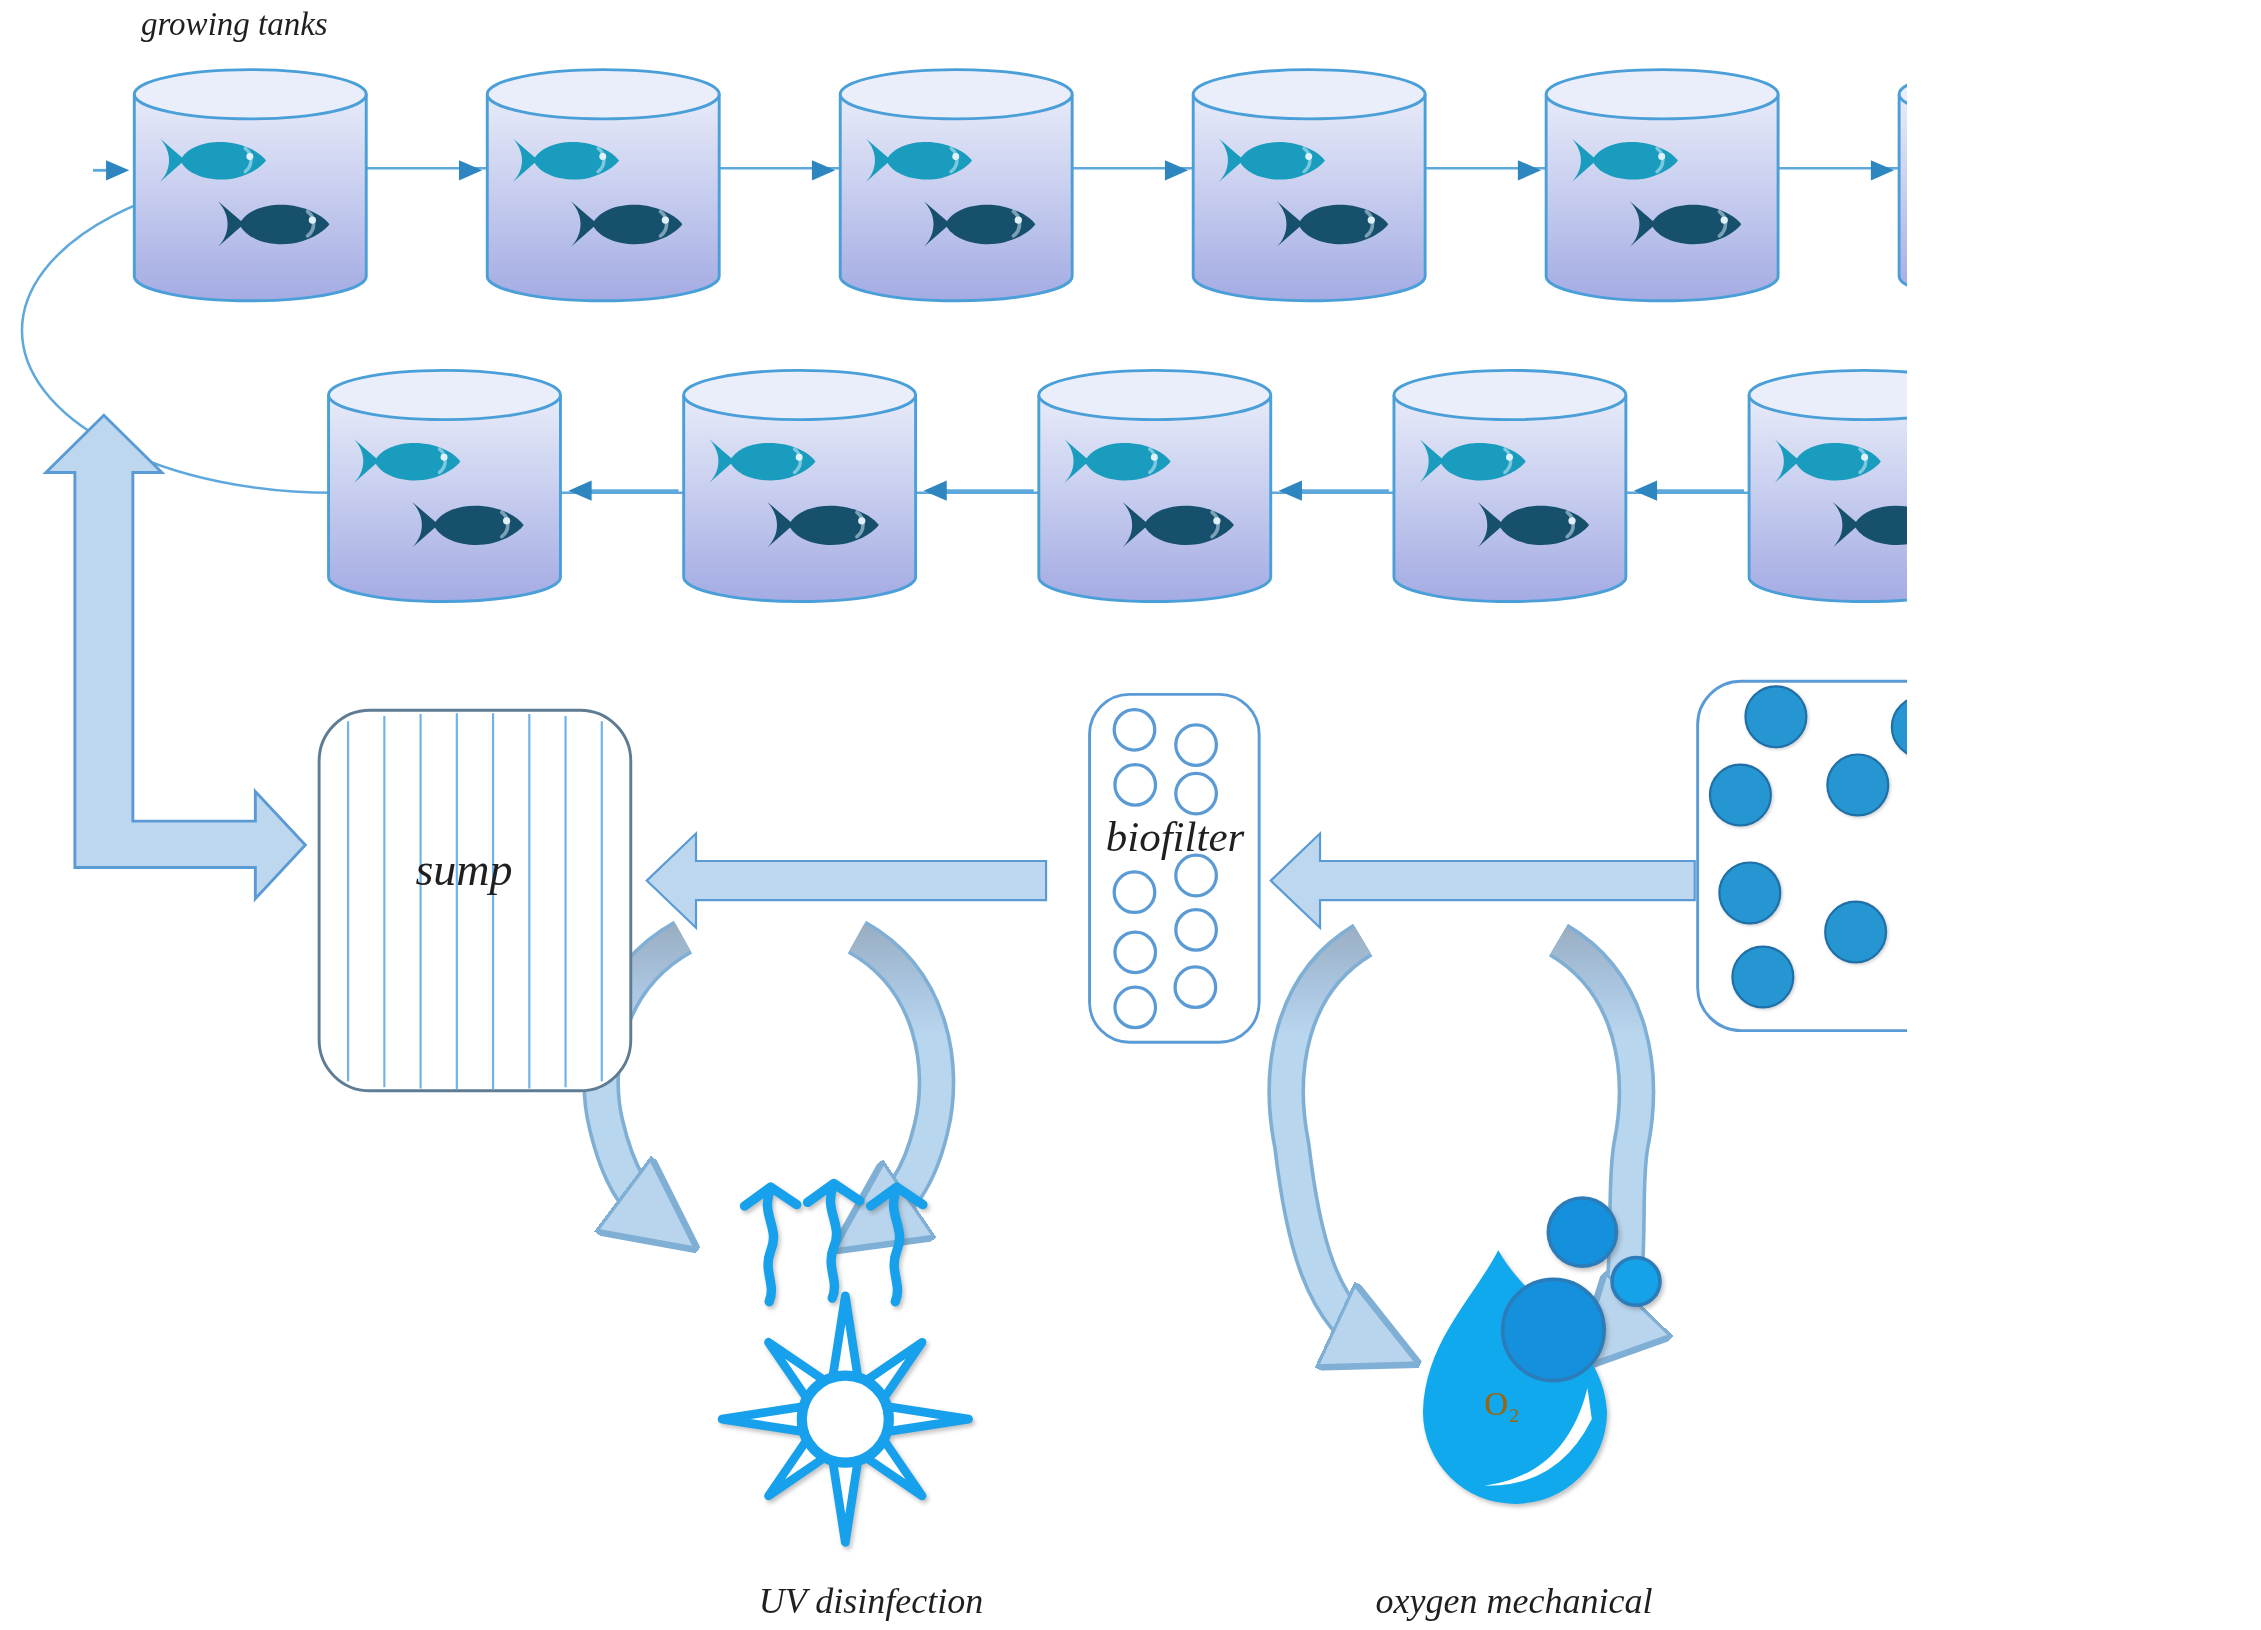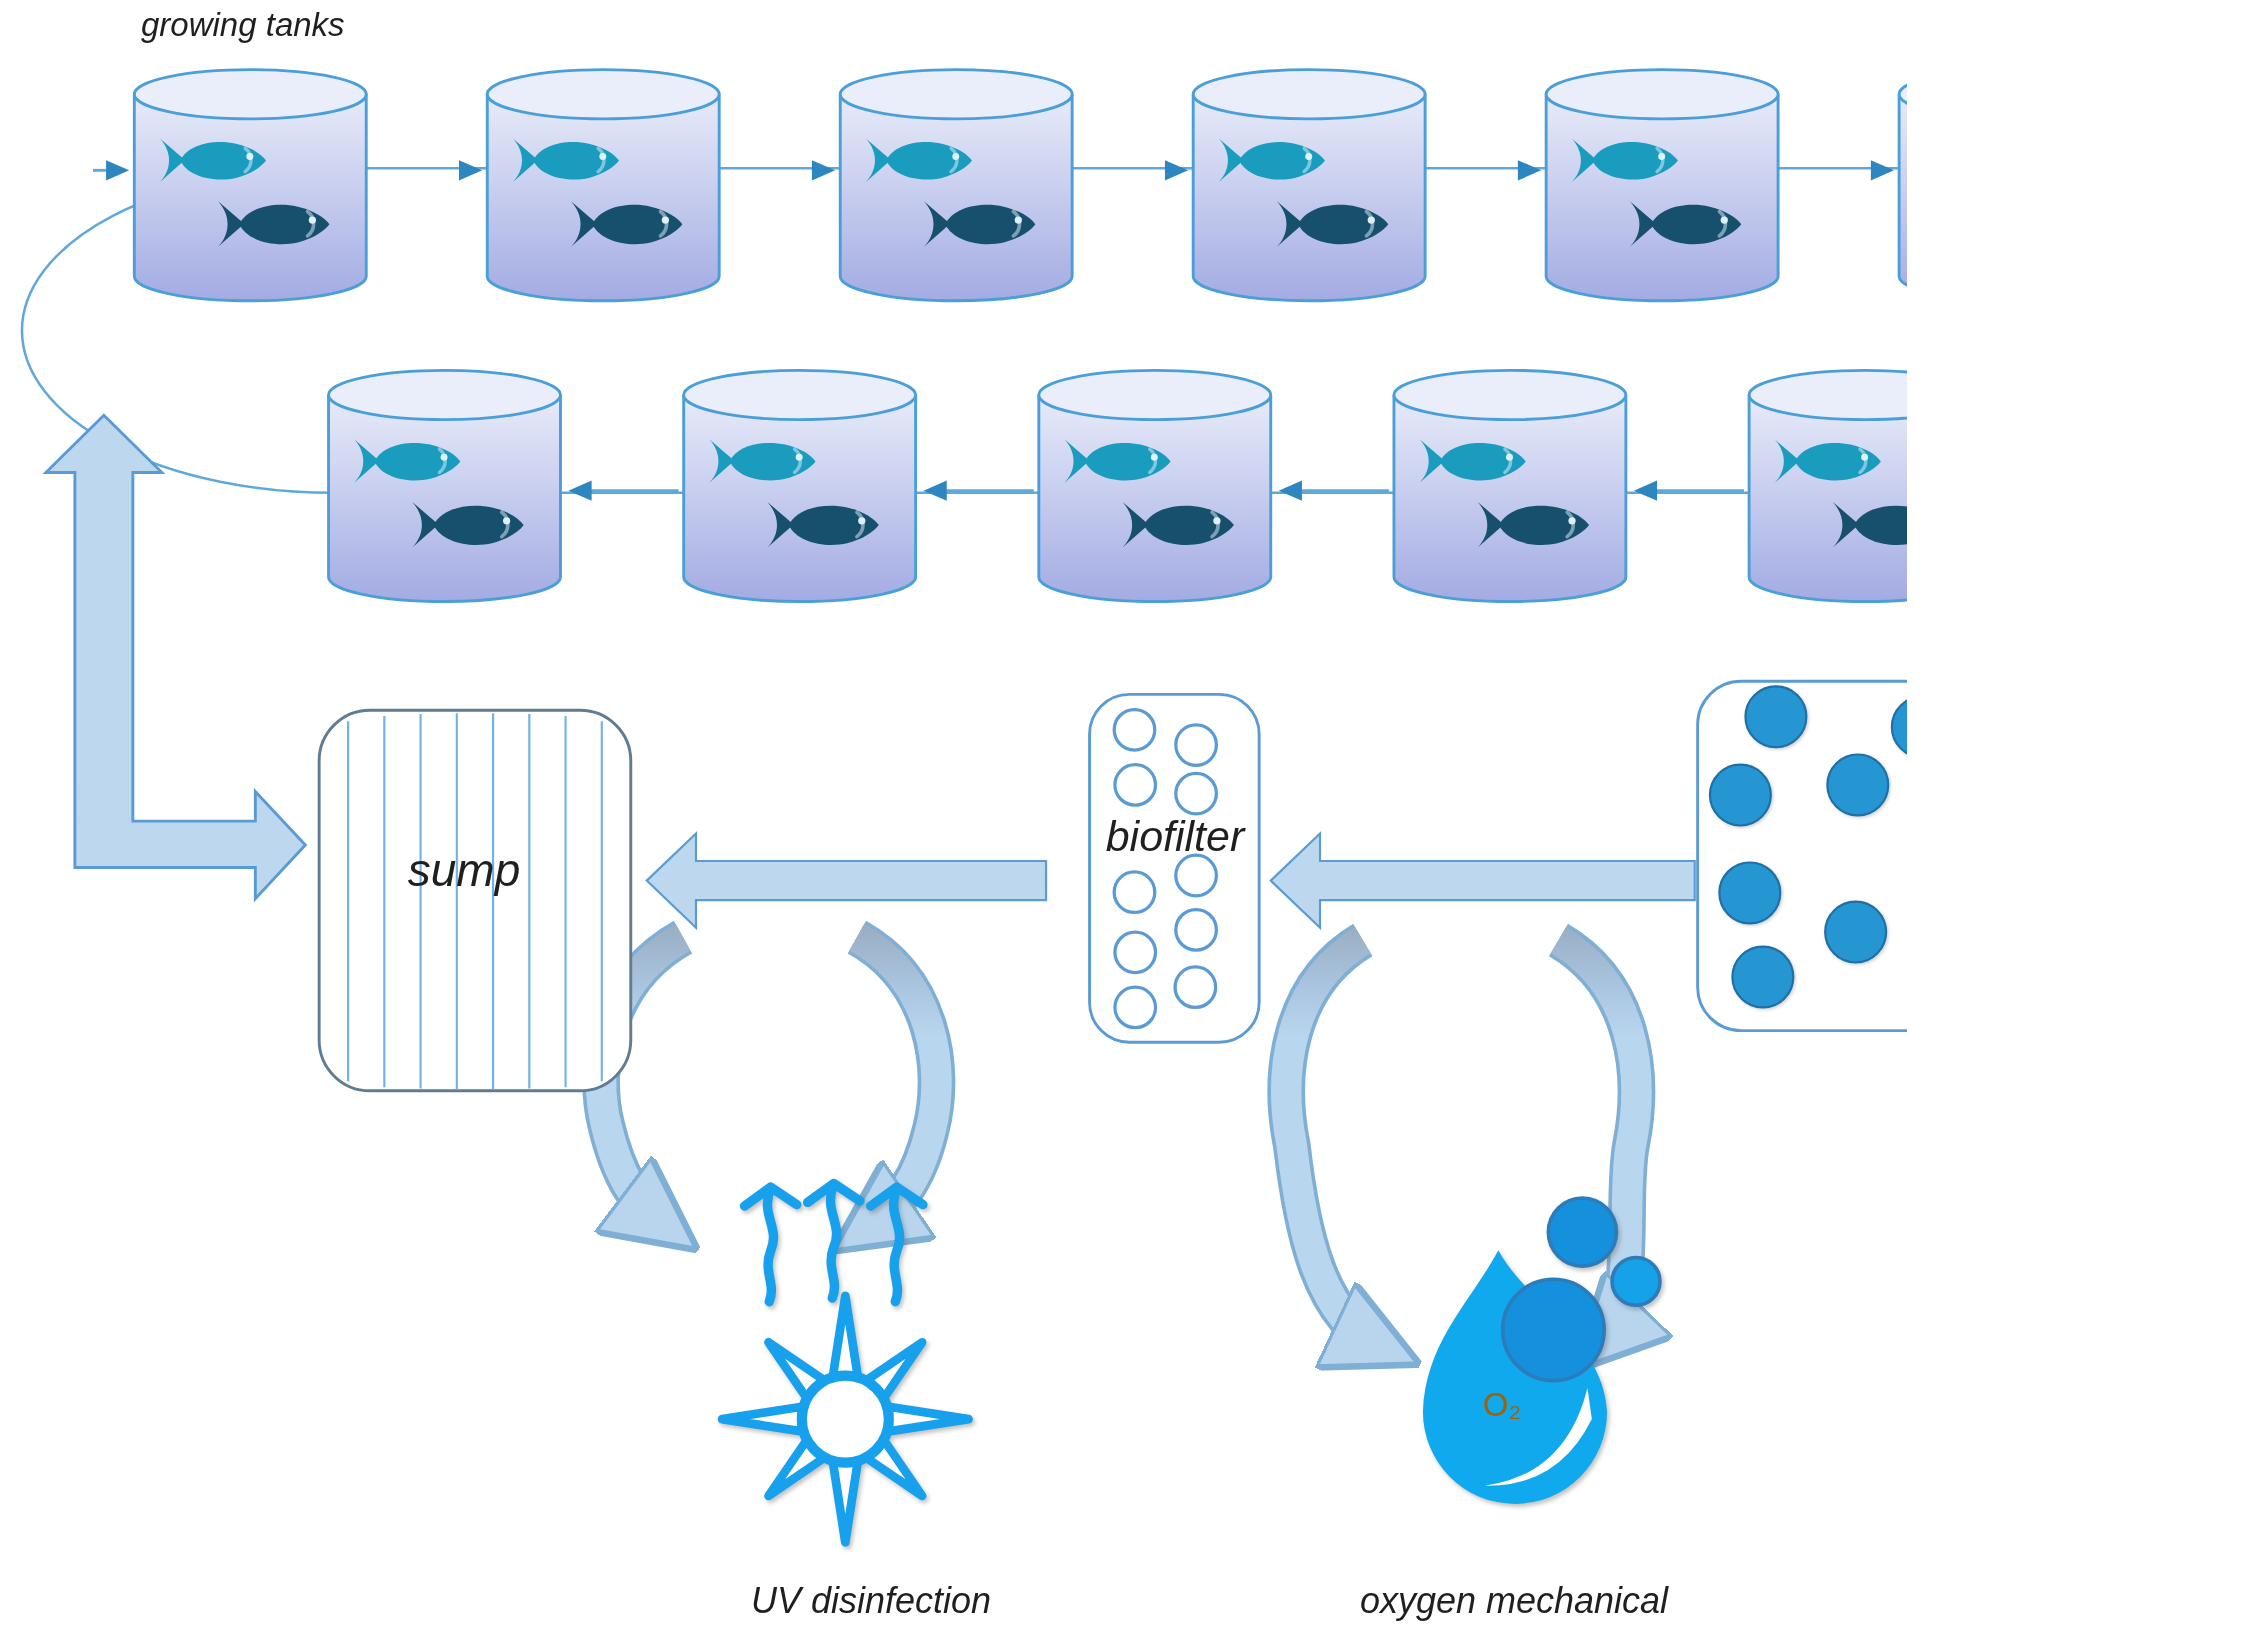--- a/index.html
+++ b/index.html
@@ -1,17 +1,17 @@
 <!DOCTYPE html>
 <html style="font-size:11.6px"><head>
 <meta charset="utf-8">
 <style>
   html,body{margin:0;padding:0;background:#fff;}
   .stage{position:relative;width:1907px;height:1630px;background:#fff;overflow:hidden;
-         font-family:Liberation Sans, sans-serif;}
+         font-family:Liberation Serif, serif;}
   .stage svg.diagram{position:absolute;left:0;top:0;}
   .lbl{position:absolute;font-style:italic;color:#1f1f1f;white-space:nowrap;}
   .lbl.centered{transform:translateX(-50%);}
   .lbl-growing{left:141px;top:5.8px;font-size:33px;}
   .lbl-sump{left:464px;top:843px;font-size:46px;}
   .lbl-biofilter{left:1175px;top:812px;font-size:43px;}
   .lbl-mech{left:1846px;top:803px;font-size:32px;text-align:center;line-height:1.28;}
   .lbl-uv{left:835px;top:1580px;font-size:36px;margin-left:36px;}
   .lbl-oxy{left:1514px;top:1580px;font-size:36px;}
   .lbl-o2{left:1502px;top:1386px;font-size:33px;color:#a16207;font-style:normal;}

